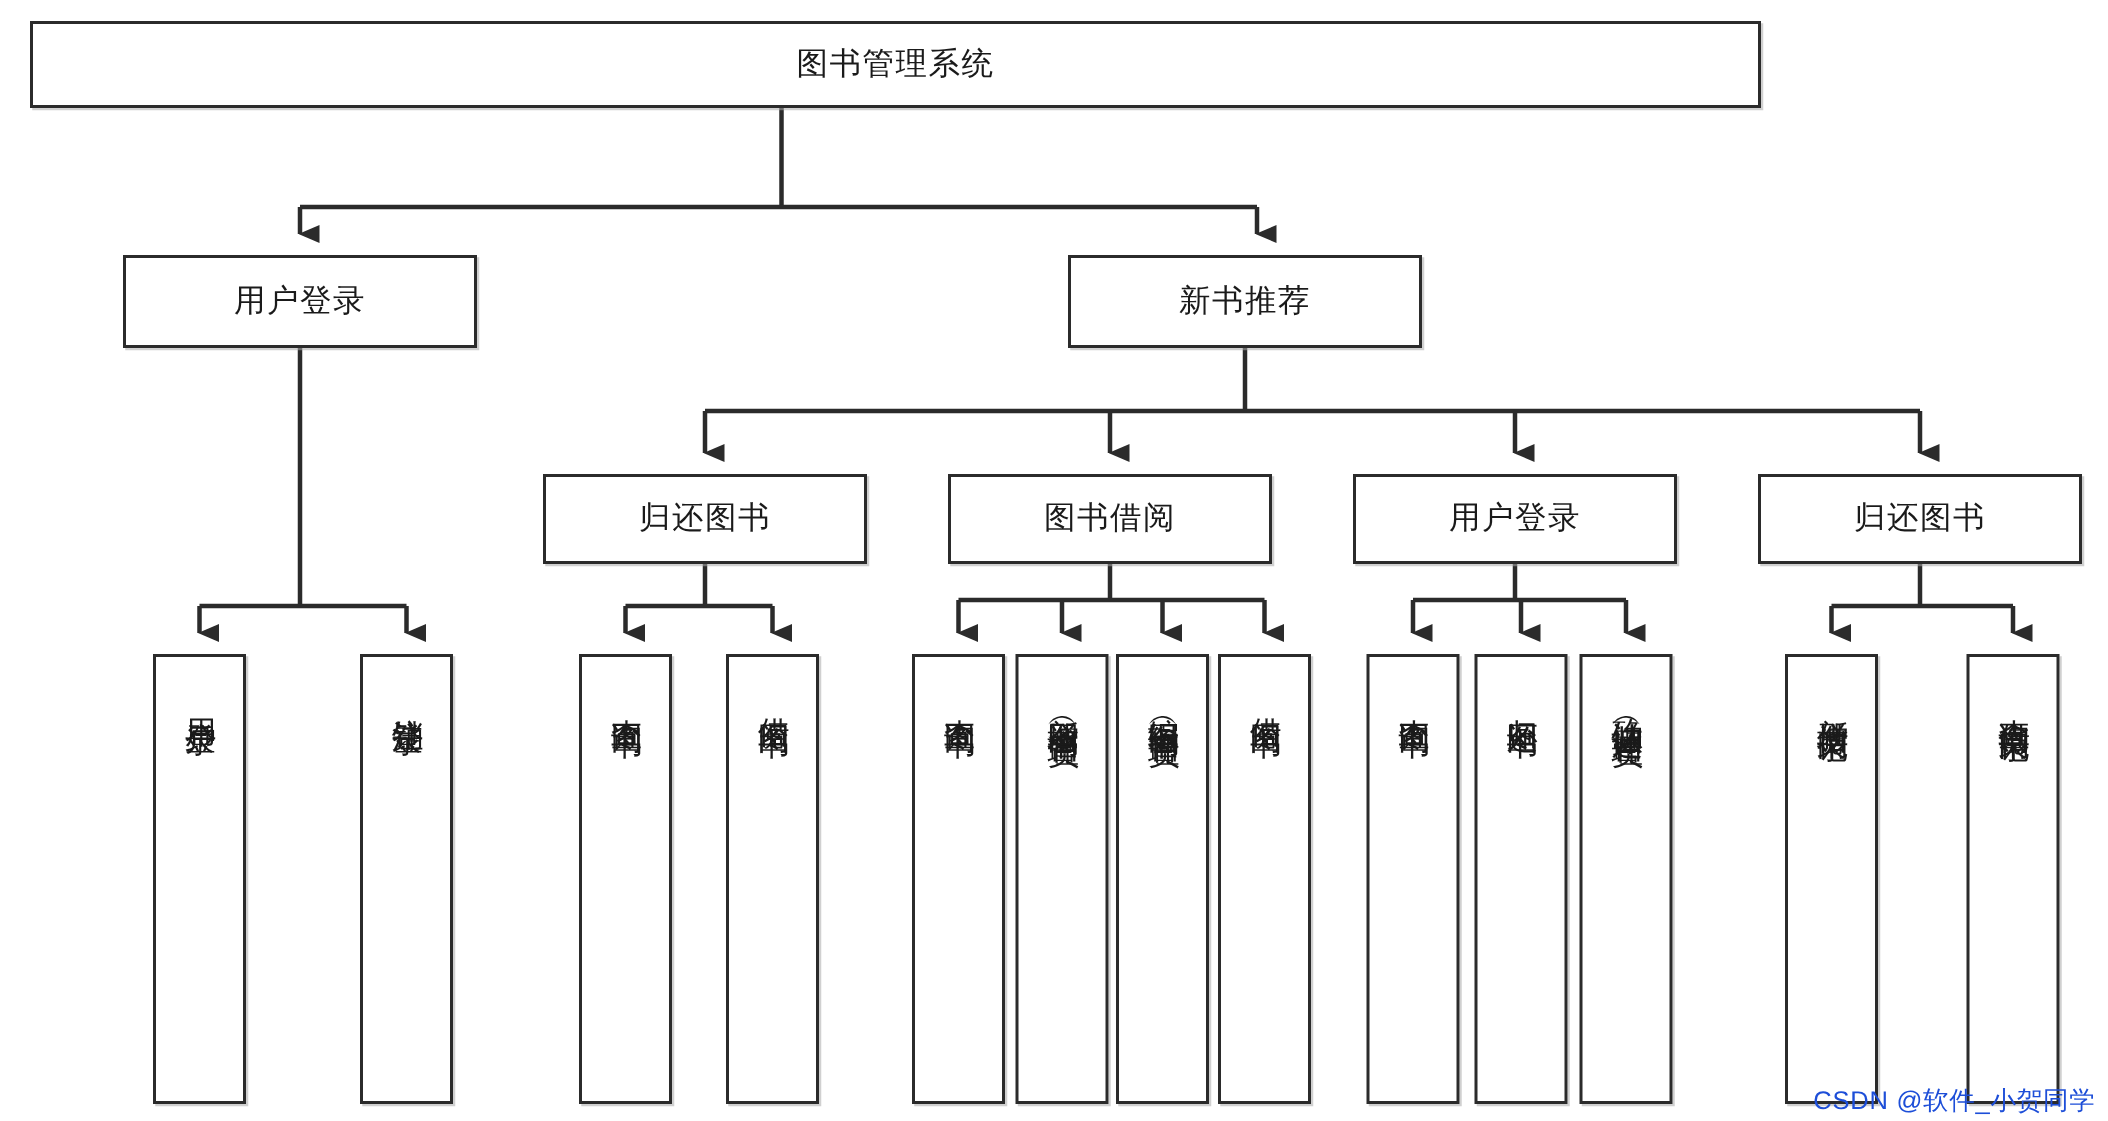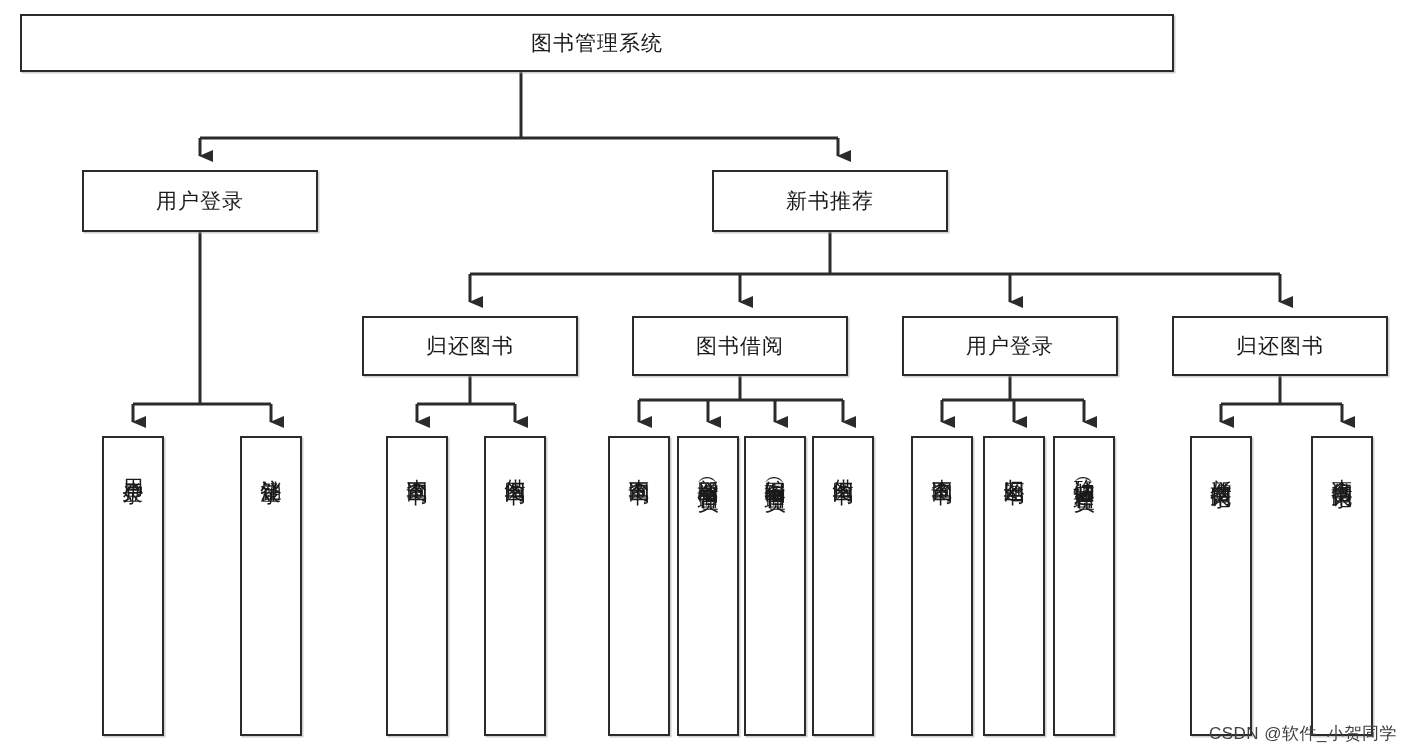--- a/index.html
+++ b/index.html
@@ -52,21 +52,21 @@
     line-height: 1.42;
     letter-spacing: 2px;
     white-space: nowrap;
     color: #1a1a1a;
   }
   #watermark {
     position: absolute;
     right: 8px;
     bottom: 2px;
     font-size: 17px;
-    color: #404040;
+    color: #1d4ed8;
     letter-spacing: 0.5px;
     white-space: nowrap;
     font-family: "Liberation Sans", "DejaVu Sans", sans-serif;
   }
 </style>
 </head>
 <body>
 
 <div id="canvas">
 

